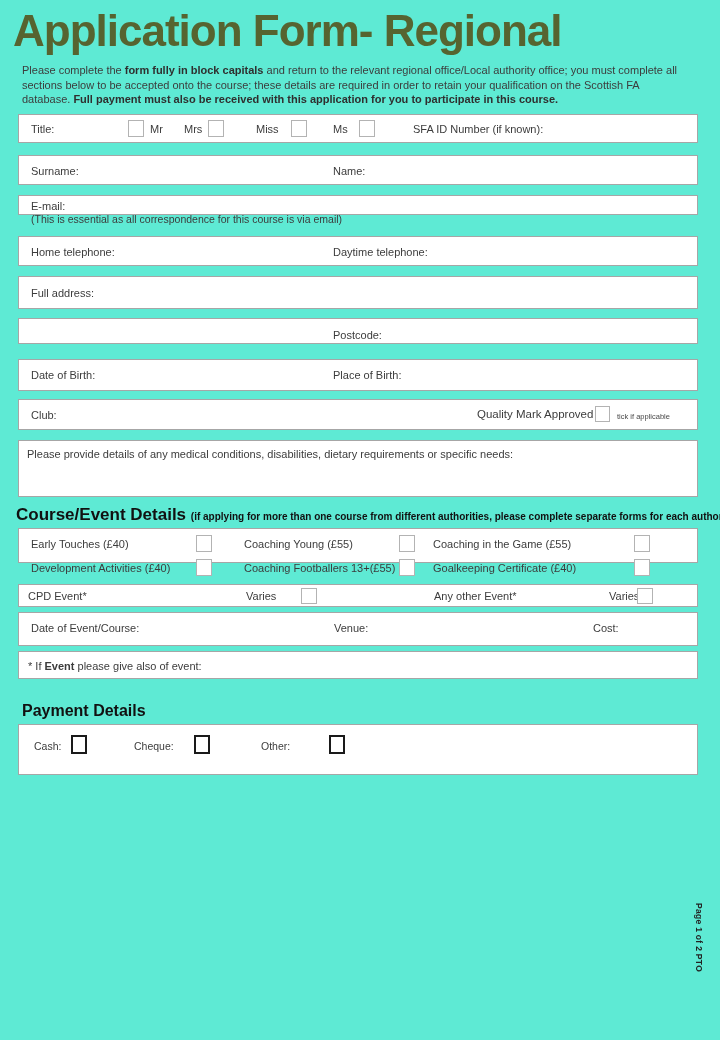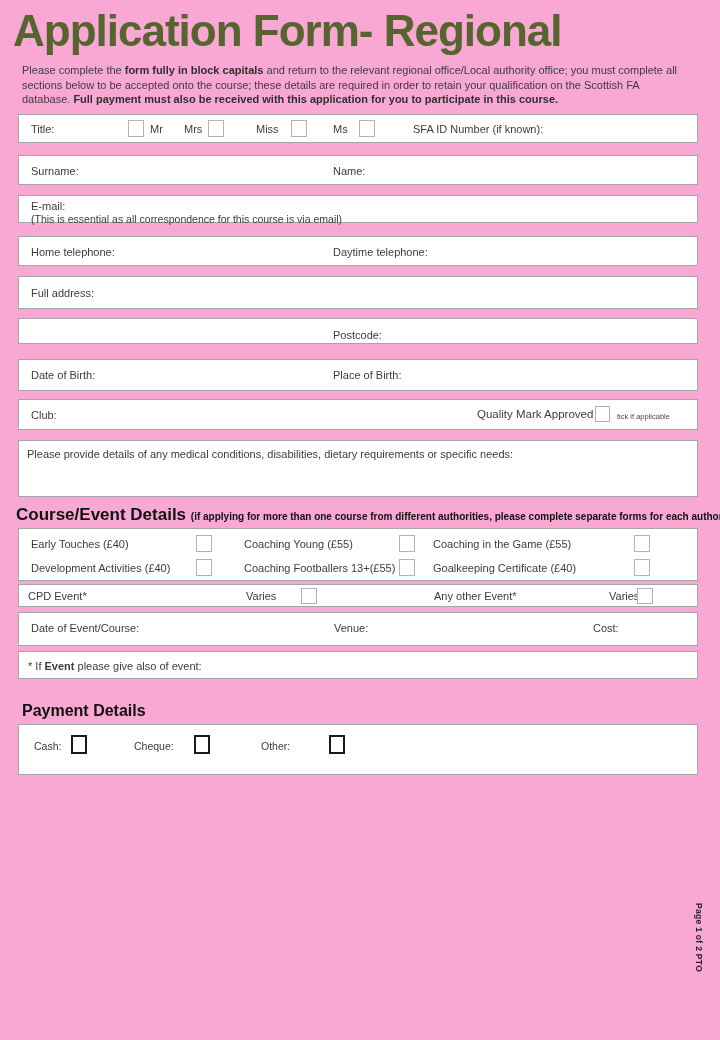--- a/index.html
+++ b/index.html
@@ -1,17 +1,17 @@
 <!DOCTYPE html>
 <html><head>
 <meta charset="utf-8">
 <style>
   html,body{margin:0;padding:0;background:#ffffff;}
   #page{
-    position:relative;width:720px;height:1040px;background:#f9a8d4;
+    position:relative;width:720px;height:1040px;background:#5eead4;
     font-family:"Liberation Sans",sans-serif;color:#3d3d3d;overflow:hidden;
   }
   .h1{
     position:absolute;left:13px;top:6px;font-size:44px;line-height:50px;
     font-weight:800;color:#566430;letter-spacing:-1px;white-space:nowrap;
   }
   .intro{
     position:absolute;left:22px;top:63px;width:668px;
     font-size:11px;line-height:14.6px;color:#3c3c3c;
   }
@@ -60,21 +60,21 @@
     <span class="lbl" style="left:314px;top:8px;">Ms</span>
     <span class="cb" style="left:340px;top:5px;"></span>
     <span class="lbl" style="left:394px;top:8px;">SFA ID Number (if known):</span>
   </div>
 
   <div class="row" style="top:155px;height:30px;">
     <span class="lbl" style="left:12px;top:9px;">Surname:</span>
     <span class="lbl" style="left:314px;top:9px;">Name:</span>
   </div>
 
-  <div class="row" style="top:195px;height:28px;padding-left:38px;">
+  <div class="row" style="top:195px;height:20px;padding-left:38px;">
     <span class="lbl" style="left:12px;top:4px;">E-mail:</span>
     <span class="lbl" style="left:12px;top:17px;font-size:10.5px;">(This is essential as all correspondence for this course is via email)</span>
   </div>
 
   <div class="row" style="top:236px;height:30px;">
     <span class="lbl" style="left:12px;top:9px;">Home telephone:</span>
     <span class="lbl" style="left:314px;top:9px;">Daytime telephone:</span>
   </div>
 
   <div class="row" style="top:276px;height:33px;">
@@ -98,21 +98,21 @@
   </div>
 
   <div class="row" style="top:440px;height:57px;">
     <span class="lbl" style="left:8px;top:7px;">Please provide details of any medical conditions, disabilities, dietary requirements or specific needs:</span>
   </div>
 
   <div class="sec-h" style="left:16px;top:505px;font-size:17px;"><span>Course/Event Details</span>
     <span class="note">(if applying for more than one course from different authorities, please complete separate forms for each authority)</span>
   </div>
 
-  <div class="row" style="top:528px;height:53px;">
+  <div class="row" style="top:528px;height:35px;">
     <span class="lbl" style="left:12px;top:9px;">Early Touches (£40)</span>
     <span class="cb" style="left:177px;top:6px;"></span>
     <span class="lbl" style="left:225px;top:9px;">Coaching Young  (£55)</span>
     <span class="cb" style="left:380px;top:6px;"></span>
     <span class="lbl" style="left:414px;top:9px;">Coaching in the Game  (£55)</span>
     <span class="cb" style="left:615px;top:6px;"></span>
     <span class="lbl" style="left:12px;top:33px;">Development Activities (£40)</span>
     <span class="cb" style="left:177px;top:30px;"></span>
     <span class="lbl" style="left:225px;top:33px;">Coaching Footballers 13+(£55)</span>
     <span class="cb" style="left:380px;top:30px;"></span>

